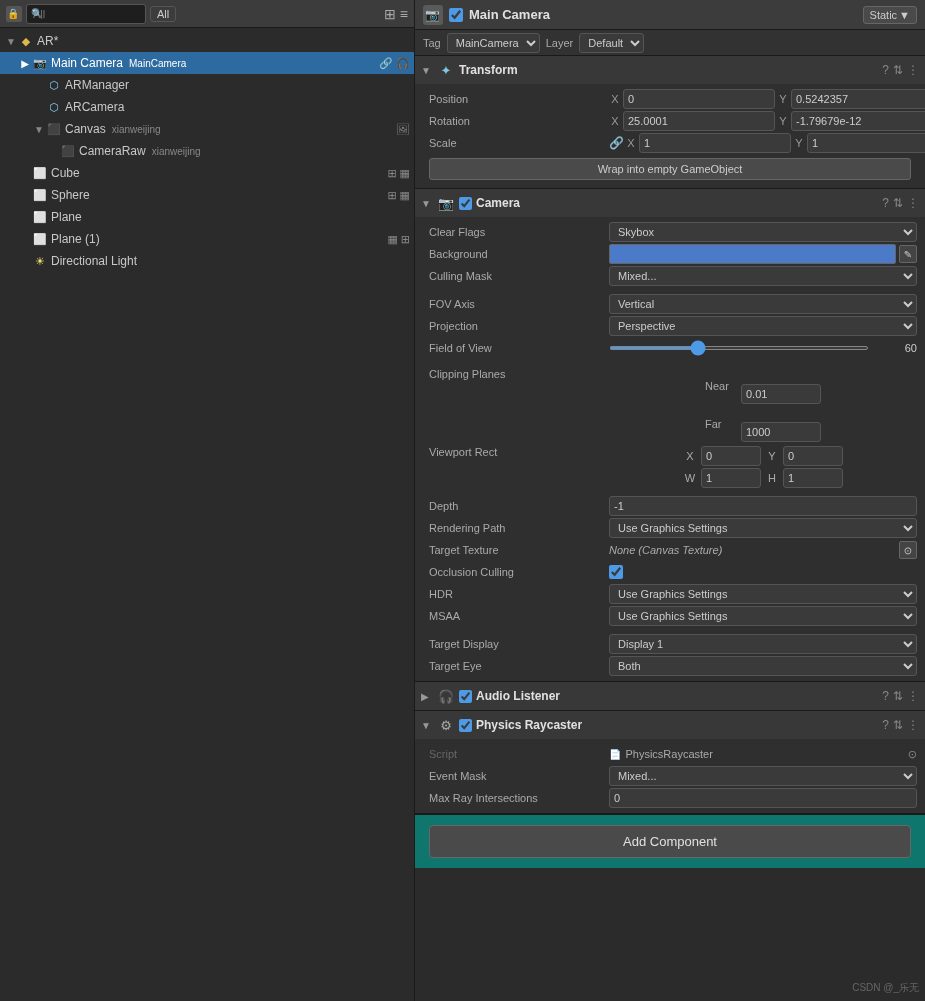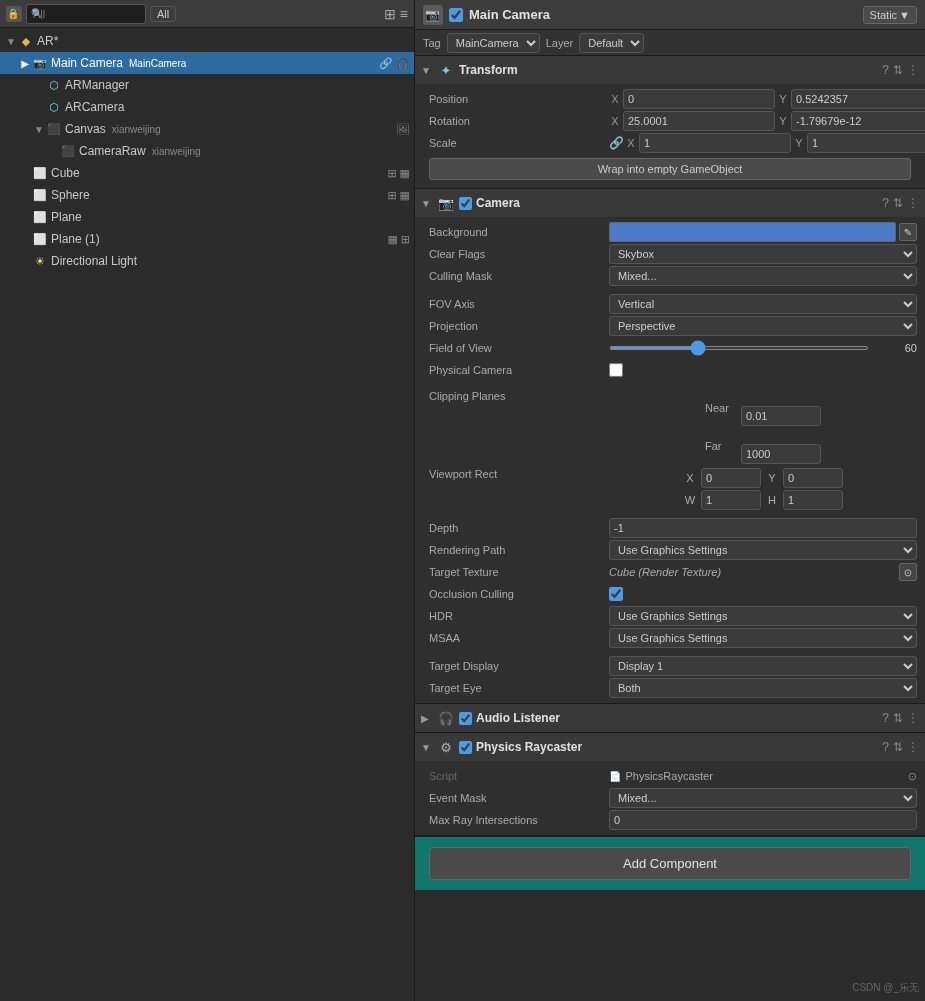--- a/index.html
+++ b/index.html
@@ -685,37 +685,37 @@
         <span class="comp-name">Camera</span>
         <div class="comp-actions">
           <span>?</span>
           <span>⇅</span>
           <span>⋮</span>
         </div>
       </div>
       <div class="component-body">
 
         <div class="prop-row">
+          <span class="prop-label">Clear Flags</span>
+          <div class="prop-value">
+            <select class="prop-select">
+              <option>Skybox</option>
+            </select>
+          </div>
+        </div>
+
+        <div class="prop-row">
           <span class="prop-label">Background</span>
           <div class="prop-value" style="gap:3px;">
             <div class="color-field" style="background:#4a7ac8;"></div>
             <div class="color-picker-btn">✎</div>
           </div>
         </div>
 
         <div class="prop-row">
-          <span class="prop-label">Clear Flags</span>
-          <div class="prop-value">
-            <select class="prop-select">
-              <option>Skybox</option>
-            </select>
-          </div>
-        </div>
-
-        <div class="prop-row">
           <span class="prop-label">Culling Mask</span>
           <div class="prop-value">
             <select class="prop-select">
               <option>Mixed...</option>
             </select>
           </div>
         </div>
 
         <div style="height:6px;"></div>
 
@@ -738,26 +738,20 @@
         </div>
 
         <div class="prop-row">
           <span class="prop-label">Field of View</span>
           <div class="prop-value fov-row">
             <input type="range" class="fov-slider" min="0" max="180" value="60" style="">
             <span class="fov-value">60</span>
           </div>
         </div>
 
-        <div class="prop-row">
-          <span class="prop-label">Physical Camera</span>
-          <div class="prop-value">
-            <input type="checkbox" class="checkbox-field" style="">
-          </div>
-        </div>
 
         <div style="height:6px;"></div>
 
         <div class="prop-row" style="align-items:flex-start;padding-top:3px;">
           <span class="prop-label">Clipping Planes</span>
           <div class="prop-value clipping-inner">
             <div class="clipping-line">
               <span class="clipping-label">Near</span>
               <input class="clipping-input" type="text" value="0.01" style="">
             </div>
@@ -800,21 +794,21 @@
           <div class="prop-value">
             <select class="prop-select">
               <option>Use Graphics Settings</option>
             </select>
           </div>
         </div>
 
         <div class="prop-row">
           <span class="prop-label">Target Texture</span>
           <div class="prop-value target-texture-row">
-            <span class="target-texture-value">Cube (Render Texture)</span>
+            <span class="target-texture-value">None (Canvas Texture)</span>
             <div class="target-texture-btn">⊙</div>
           </div>
         </div>
 
         <div class="prop-row">
           <span class="prop-label">Occlusion Culling</span>
           <div class="prop-value">
             <input type="checkbox" class="checkbox-field" checked="" style="">
           </div>
         </div>

